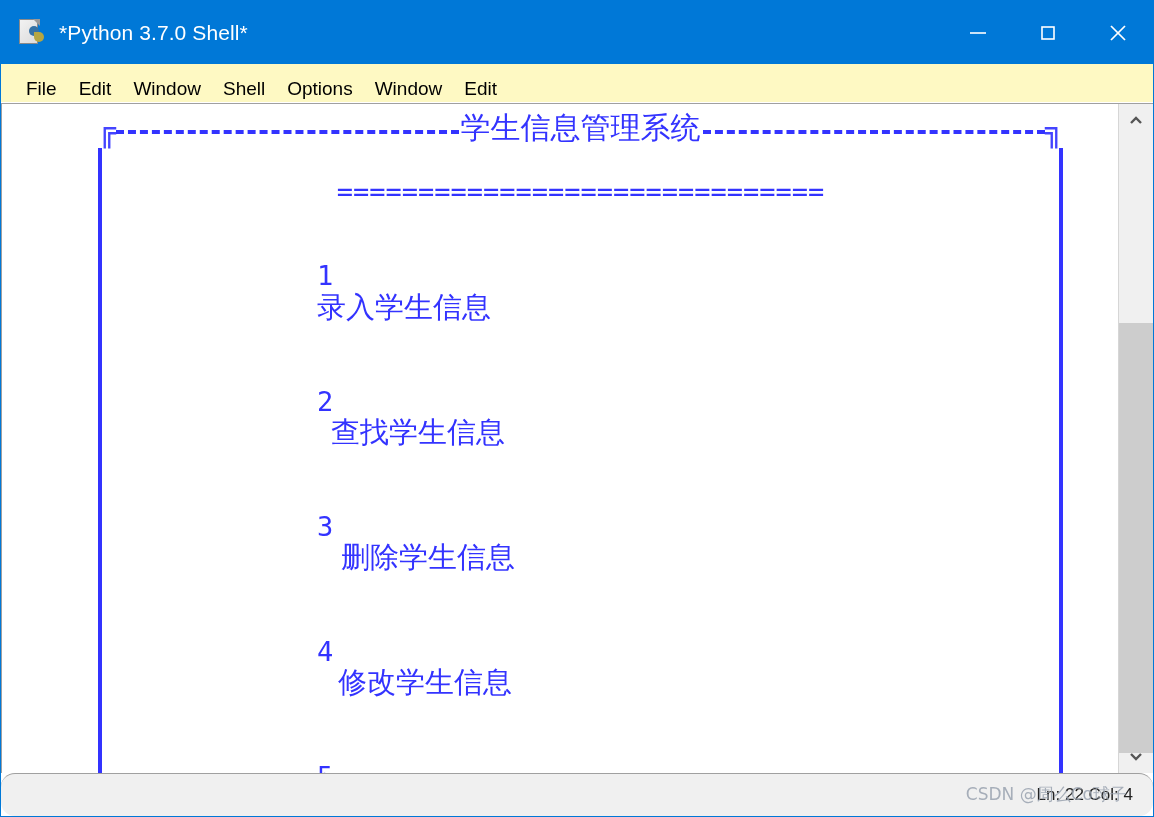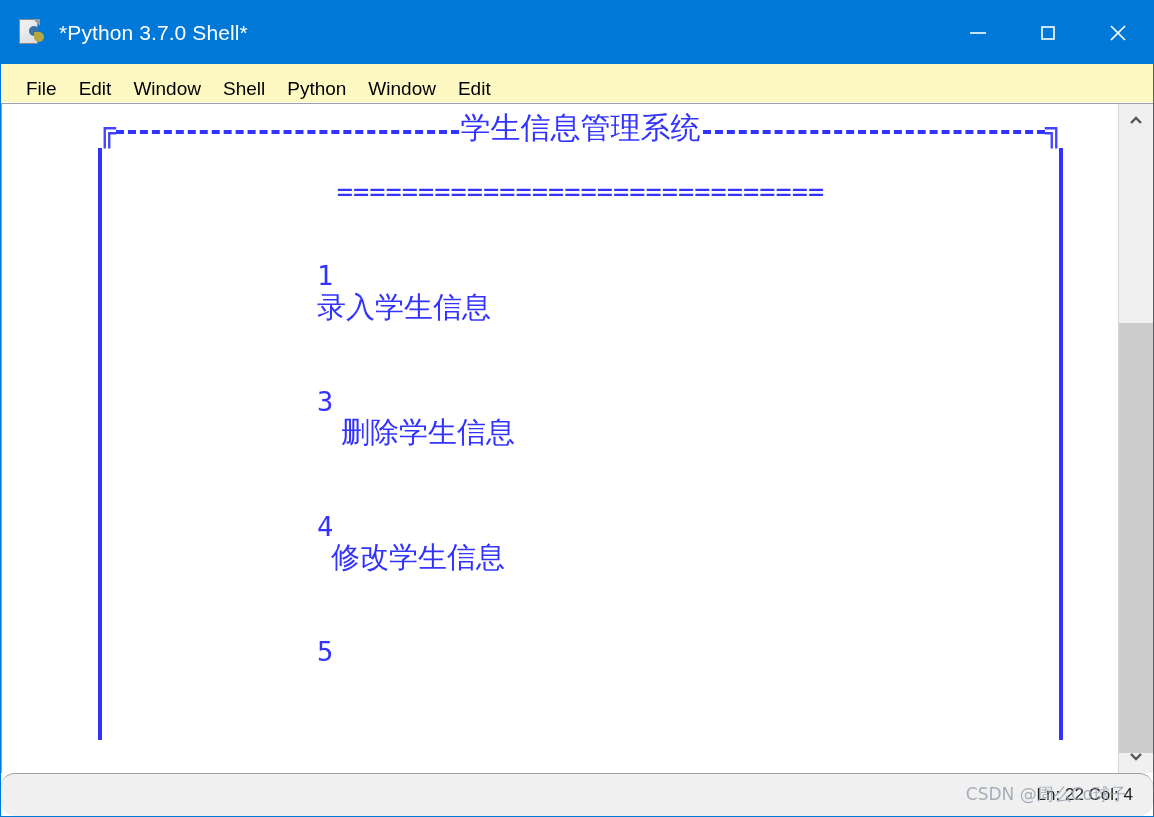--- a/index.html
+++ b/index.html
@@ -301,21 +301,21 @@
           </svg>
       </div>
     </div>
   </div>
 
   <div class="menubar">
     <div class="menu-item">File</div>
     <div class="menu-item">Edit</div>
     <div class="menu-item">Window</div>
     <div class="menu-item">Shell</div>
-    <div class="menu-item">Python</div>
+    <div class="menu-item">Options</div>
     <div class="menu-item">Window</div>
     <div class="menu-item">Edit</div>
   </div>
 
   <div class="body-area">
 
     <div class="text-area">
 
       <div class="menu-box">
 
@@ -333,26 +333,30 @@
             <span>===============</span>
             <span>===============</span>
           </div>
 
           <div class="items">
             <div class="item-row">
               <span class="item-key">1</span>
               <span style="">录入学生信息</span>
             </div>
             <div class="item-row">
+              <span class="item-key">2</span>
+              <span style="margin-left:14px;">查找学生信息</span>
+            </div>
+            <div class="item-row">
               <span class="item-key">3</span>
               <span style="margin-left:24px;">删除学生信息</span>
             </div>
             <div class="item-row">
               <span class="item-key">4</span>
-              <span style="margin-left:14px;">修改学生信息</span>
+              <span style="margin-left:21px;">修改学生信息</span>
             </div>
             <div class="item-row">
               <span class="item-key">5</span>
               
             </div>
 
           </div>
 
         </div>
 

